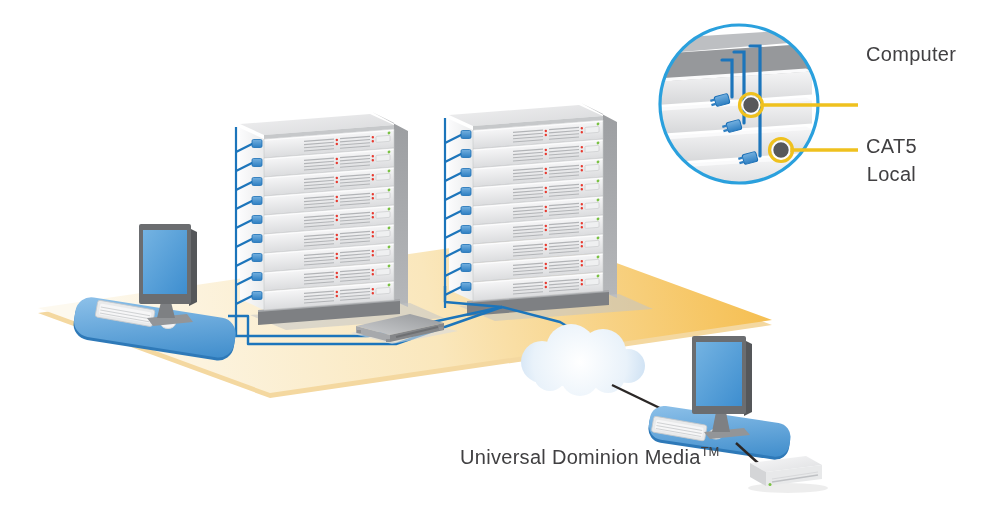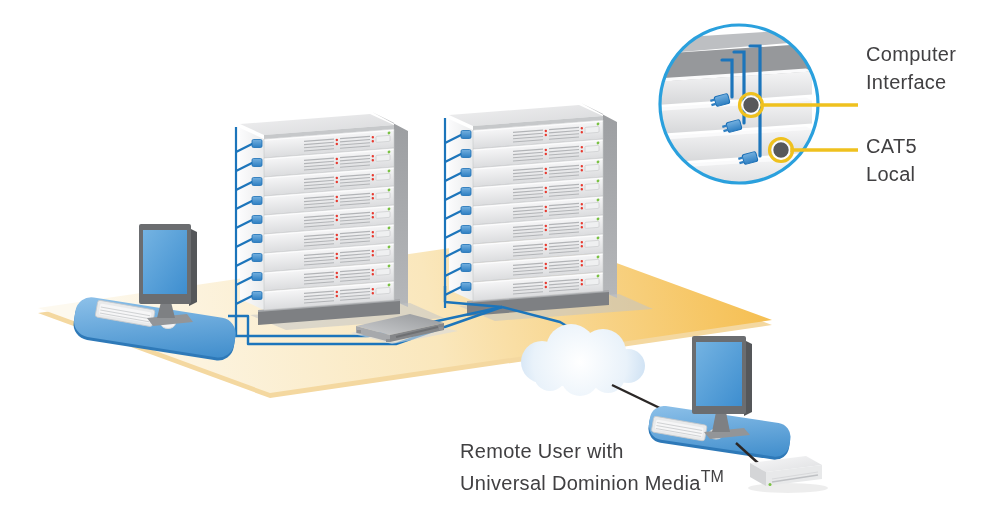--- a/index.html
+++ b/index.html
@@ -3,24 +3,24 @@
 <meta charset="utf-8">
 <style>
   html,body{margin:0;padding:0;background:#fff;}
   #stage{
     position:relative;width:1000px;height:518px;background:#ffffff;overflow:hidden;
     font-family:"Liberation Sans", sans-serif;
   }
   #scene-svg{position:absolute;left:0;top:0;}
   .lbl{
     position:absolute;color:#414042;font-size:20px;letter-spacing:.3px;
-    line-height:25px;white-space:nowrap;
+    line-height:25px;white-space:nowrap;text-align:center;
   }
   .lbl.callout{line-height:28px;}
-  .tm{font-size:16px;vertical-align:8px;letter-spacing:0;}
+  .tm{font-size:13px;vertical-align:8px;letter-spacing:0;}
 </style>
 </head>
 <body>
 
 <div id="stage">
 
 <svg id="scene-svg" width="1000" height="518" viewBox="0 0 1000 518">
   <defs>
     <linearGradient id="floorG" gradientUnits="userSpaceOnUse" x1="90" y1="400" x2="780" y2="255">
       <stop offset="0" stop-color="#FDF9EF"></stop>
@@ -272,27 +272,25 @@
     <g>
       <circle cx="781" cy="150" r="11.5" fill="none" stroke="#EFC11E" stroke-width="3.2"></circle>
       <circle cx="781" cy="150" r="8.5" fill="#57585B" stroke="#FFFFFF" stroke-width="1.6"></circle>
     </g>
   </g>
 </svg>
 
 
 
 <div class="lbl" style="left:460px;top:439px">
-  <div>Remote User with</div>
   <div><span>Universal Dominion Media</span><span class="tm">TM</span></div>
 </div>
 
 <div class="lbl callout" style="left:866px;top:40px">
   <div>Computer</div>
-  <div>Interface</div>
 </div>
 
 <div class="lbl callout" style="left:866px;top:132px">
   <div>CAT5</div>
   <div>Local</div>
 </div>
 
 </div>
 
 </body></html>

